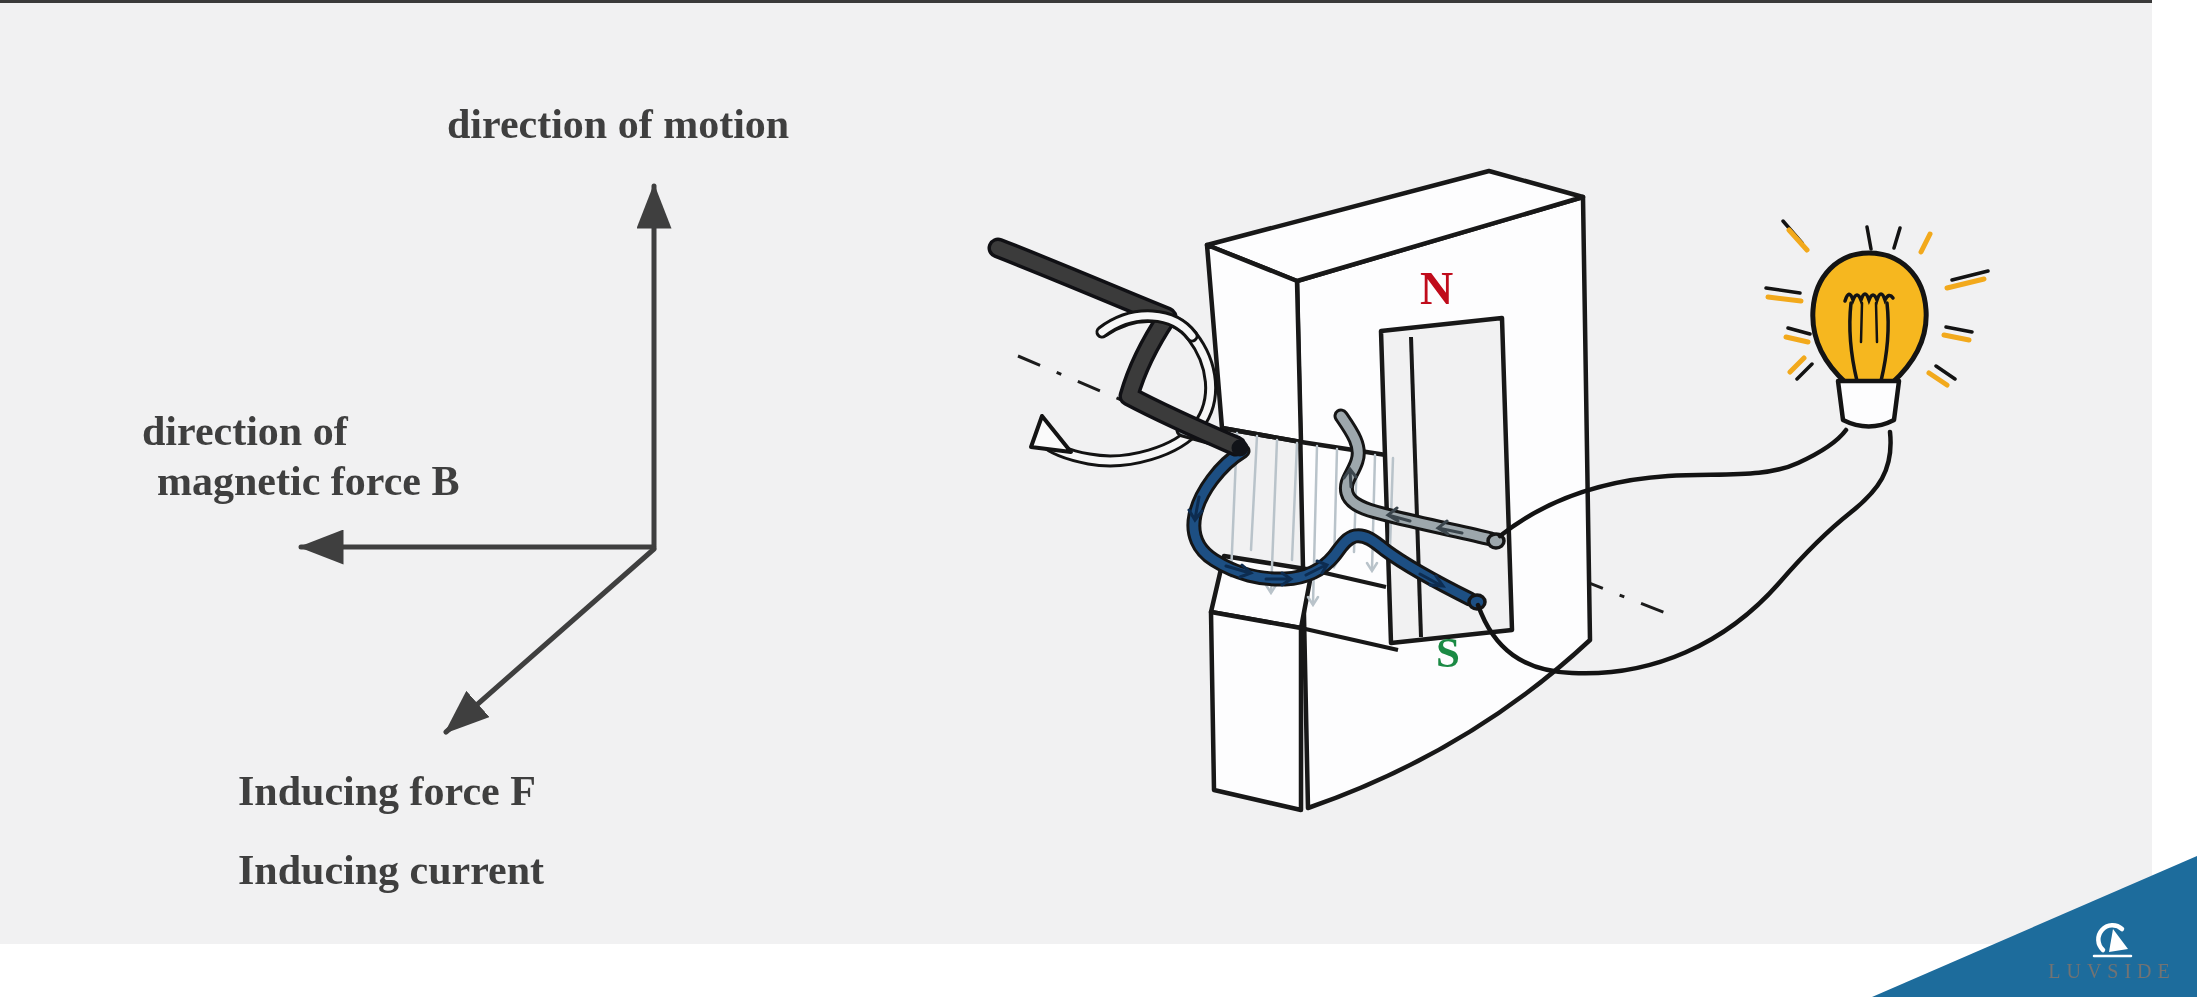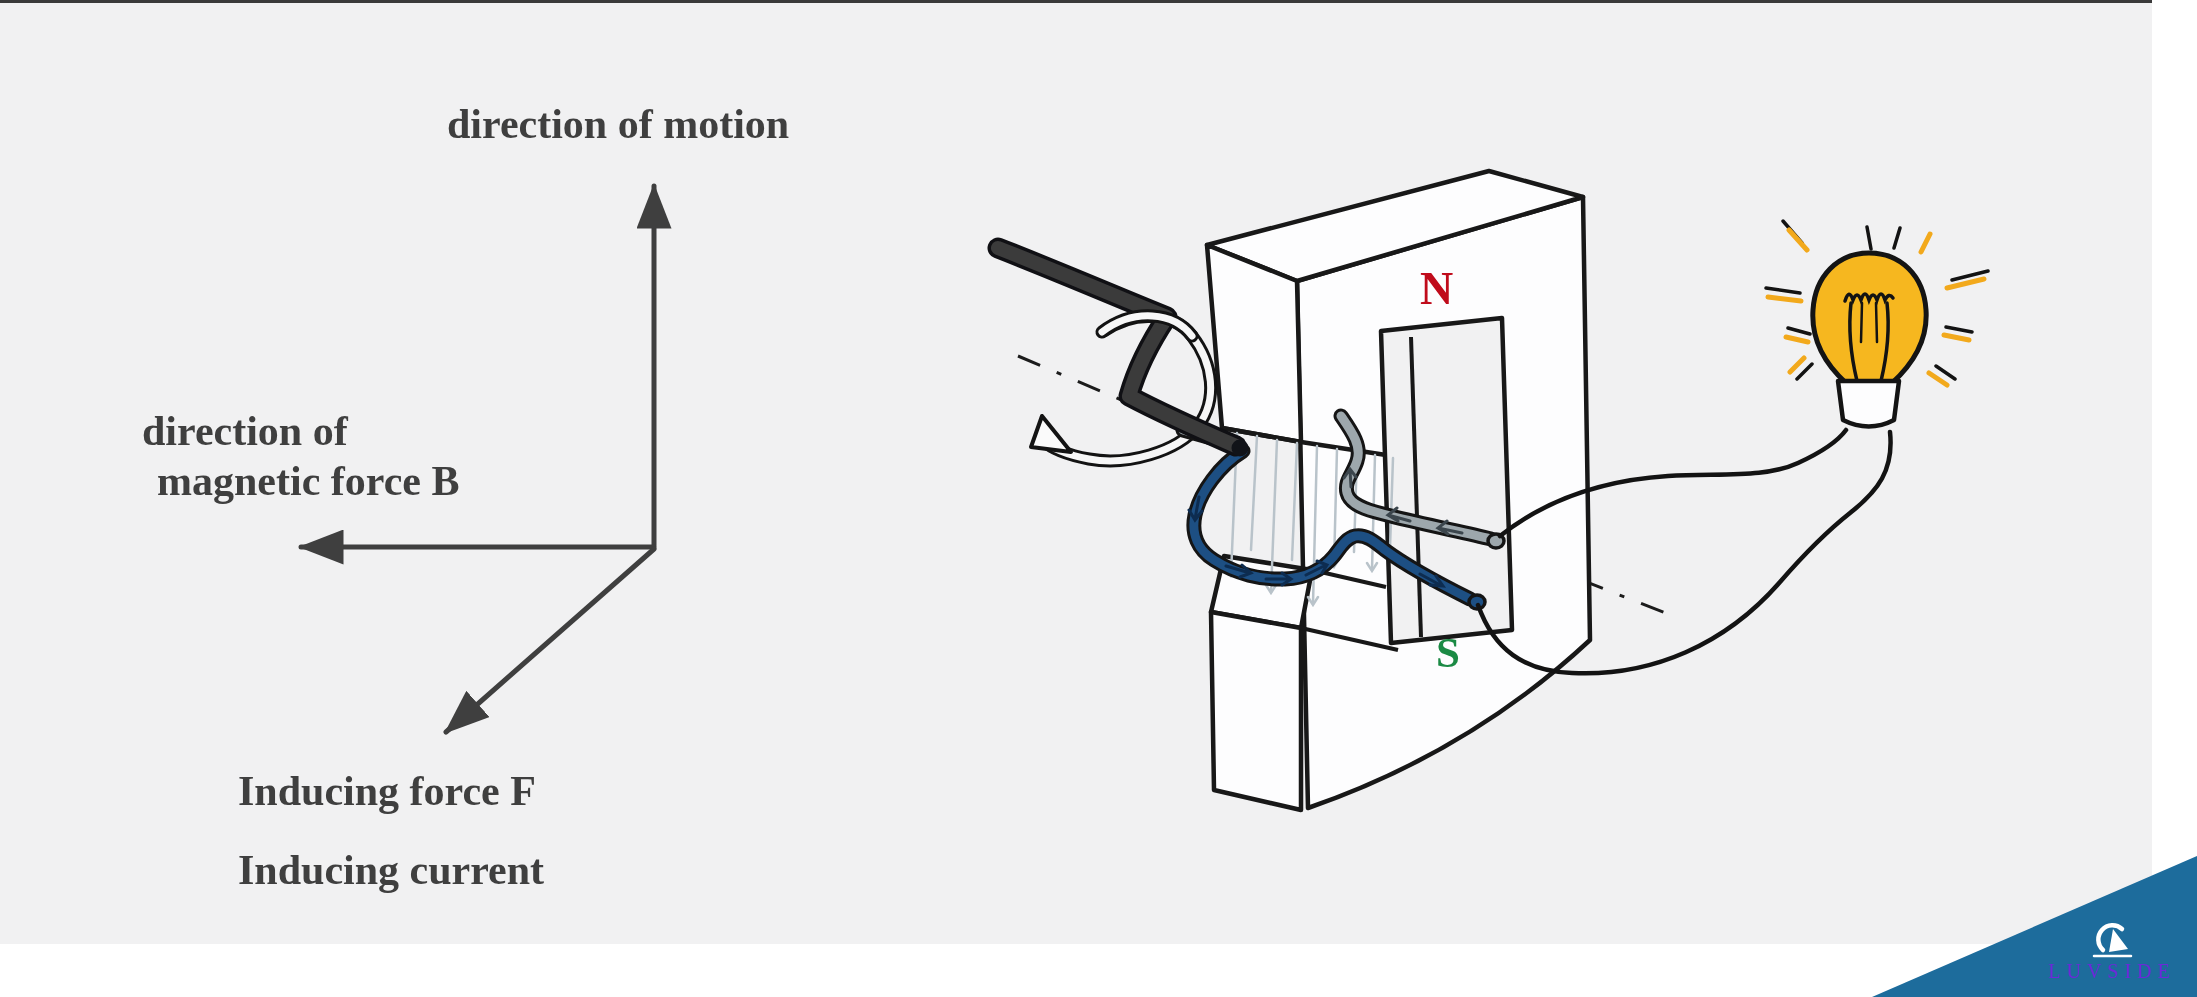--- a/index.html
+++ b/index.html
@@ -143,14 +143,14 @@
 
   <div class="lbl axis-lbl" style="left:142px;top:409px;">direction of</div>
   <div class="lbl axis-lbl" style="left:157px;top:459px;">magnetic force B</div>
 
   <div class="lbl axis-lbl" style="left:238px;top:769px;">Inducing force F</div>
   <div class="lbl axis-lbl" style="left:238px;top:848px;">Inducing current</div>
 
   <div class="pole-lbl" id="n-label" style="color: rgb(192, 11, 27);">N</div>
   <div class="pole-lbl" id="s-label" style="color: rgb(27, 138, 68);">S</div>
 
-  <div id="brand" style="color: #6d28d9;">LUVSIDE</div>
+  <div id="brand" style="color: #737373;">LUVSIDE</div>
 </div>
 
 </body></html>

